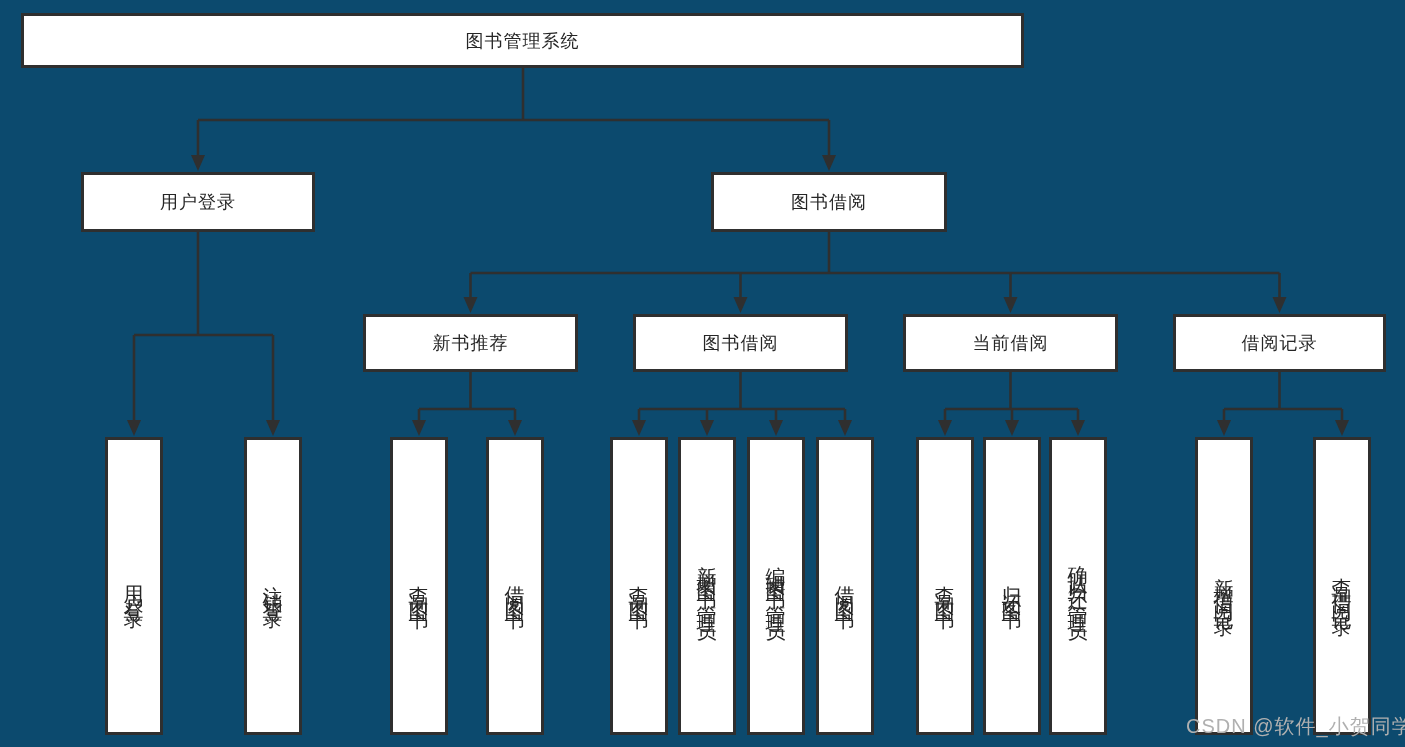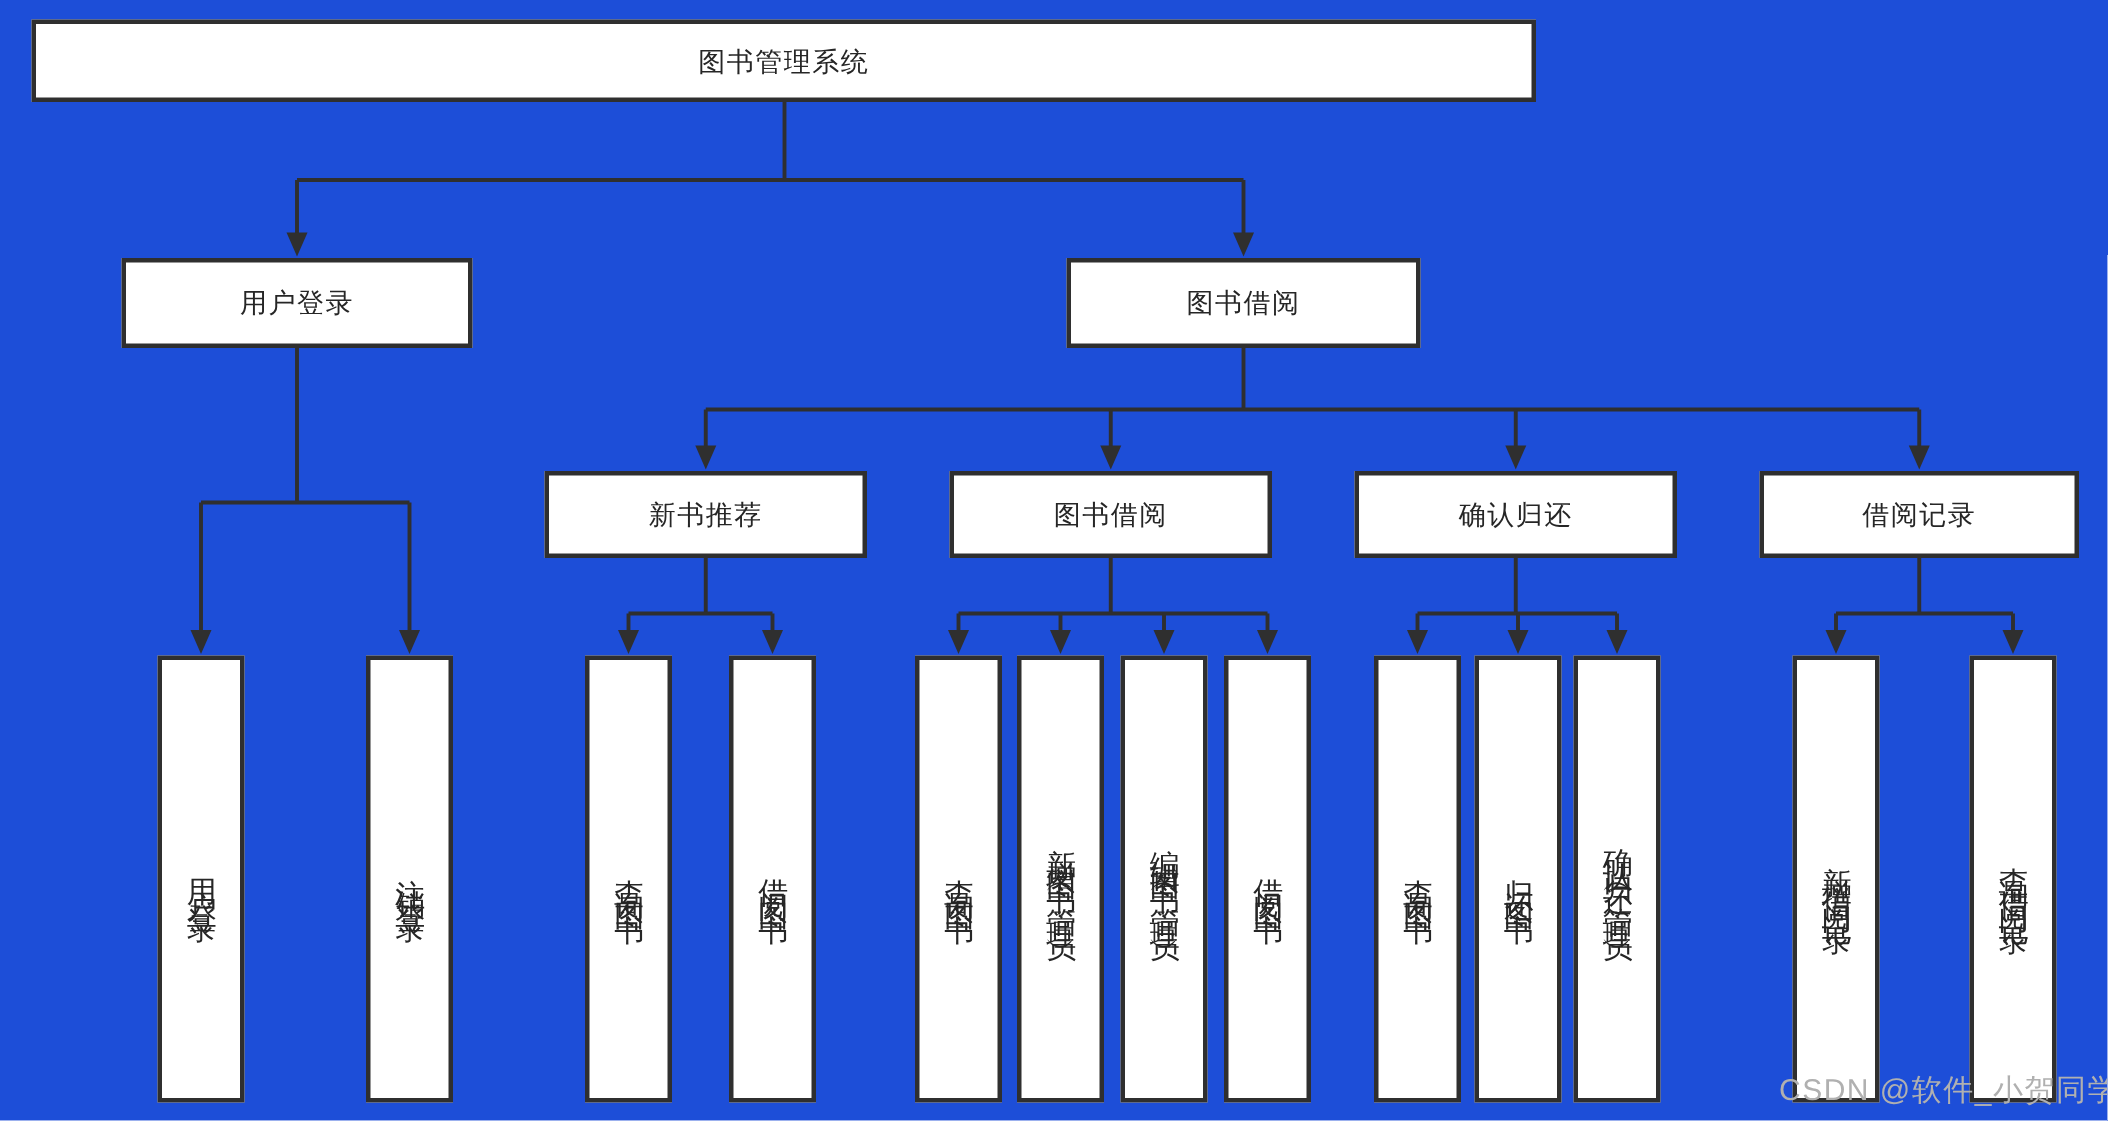--- a/index.html
+++ b/index.html
@@ -1,19 +1,19 @@
 <!DOCTYPE html>
 <html><head>
 <meta charset="utf-8">
 <style>
   html,body{margin:0;padding:0;background:#ffffff;}
   #canvas{
     position:relative;
     width:1405px;height:747px;
-    background:#1d4ed8;
+    background:#0c4a6e;
     font-family:"Liberation Sans","DejaVu Sans",sans-serif;
     overflow:hidden;
   }
   #wires{position:absolute;left:0;top:0;z-index:1;}
   .box{
     position:absolute;
     box-sizing:border-box;
     background:#ffffff;
     border:3px solid #2f2f2f;
     display:flex;
@@ -141,21 +141,21 @@
     <span class="h-label">图书借阅</span>
   </div>
 
   <div class="box lvl3 lvl3-a">
     <span class="h-label">新书推荐</span>
   </div>
   <div class="box lvl3 lvl3-b">
     <span class="h-label">图书借阅</span>
   </div>
   <div class="box lvl3 lvl3-c">
-    <span class="h-label">确认归还</span>
+    <span class="h-label">当前借阅</span>
   </div>
   <div class="box lvl3 lvl3-d">
     <span class="h-label">借阅记录</span>
   </div>
 
   <div class="box leaf" style="left:105px">
     <span class="v-label">用户登录</span>
   </div>
   <div class="box leaf" style="left:244px">
     <span class="v-label">注销登录</span>

